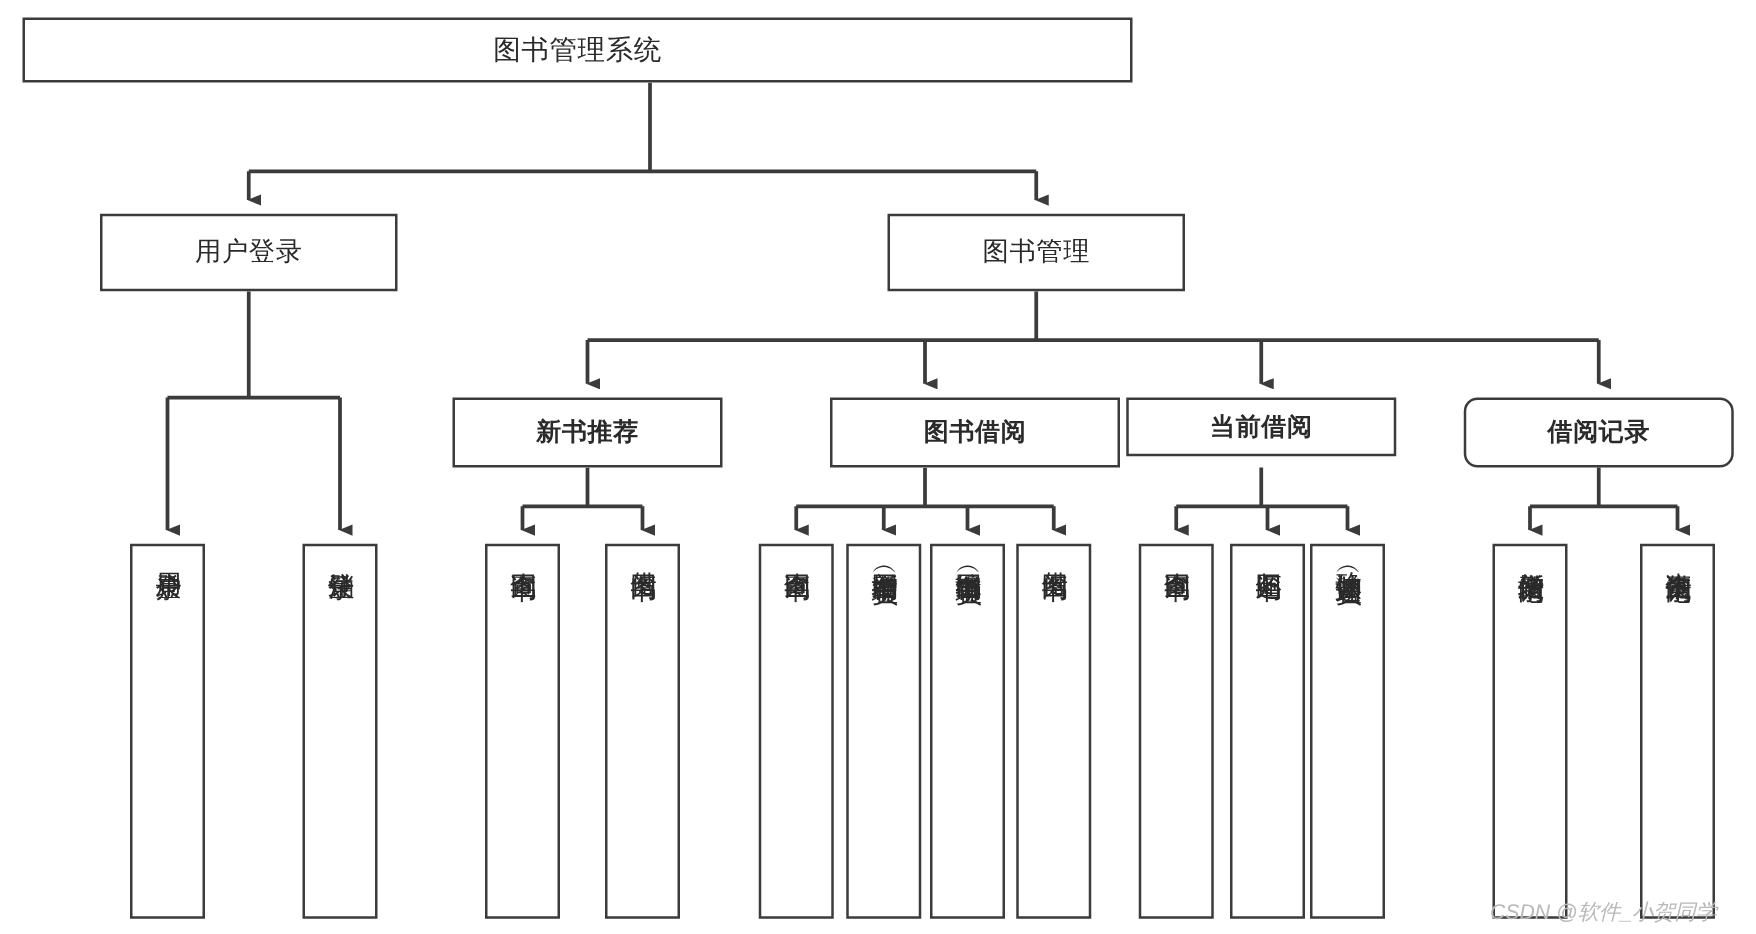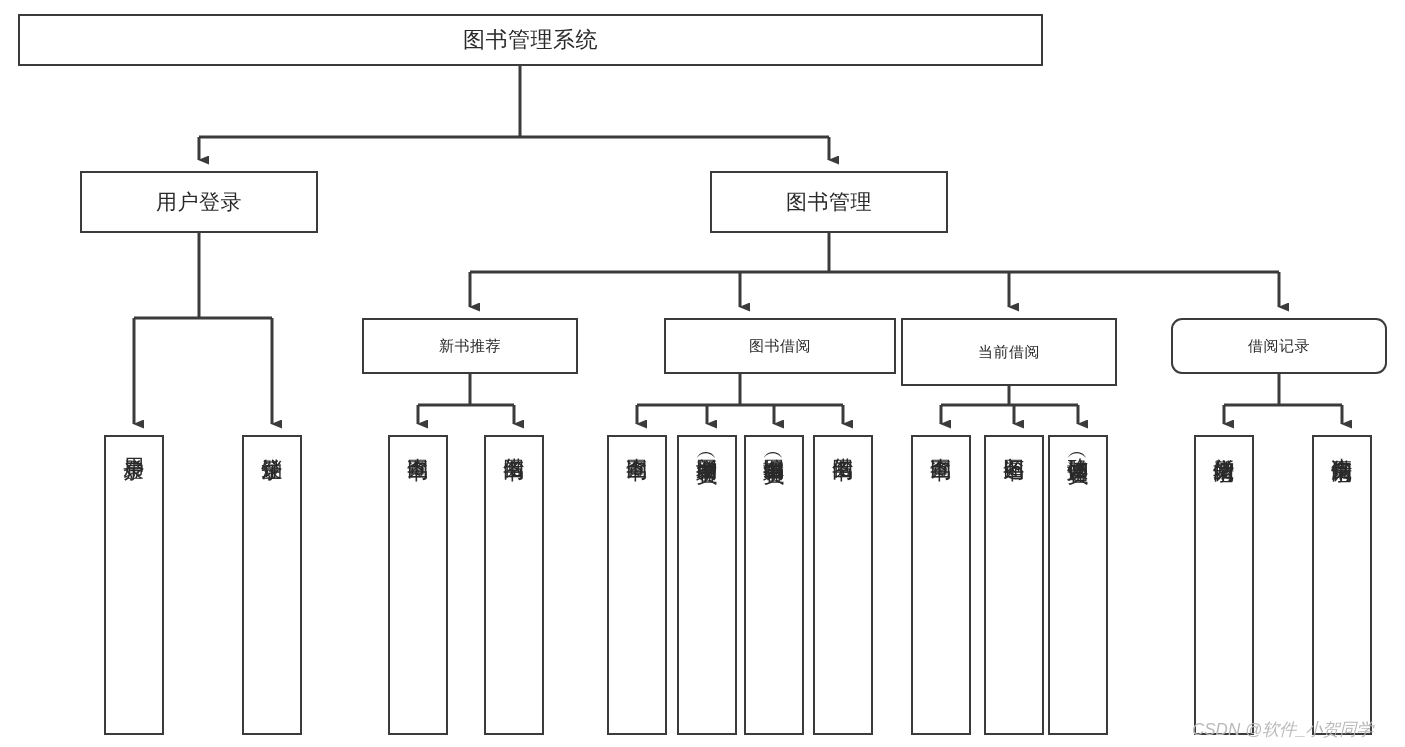--- a/index.html
+++ b/index.html
@@ -36,21 +36,21 @@
   }
   .node-label {
     font-size: 21px;
     line-height: 1.1;
     letter-spacing: 0.5px;
     white-space: nowrap;
     color: #2a2a2a;
   }
   .node-box.root .node-label { font-size: 22px; }
   .node-box.level2 .node-label { font-size: 21px; }
-  .node-box.level3 .node-label { font-size: 15px; }
+  .node-box.level3 .node-label { font-size: 20px; font-weight: bold; }
   .node-box.leaf {
     align-items: flex-start;
     justify-content: center;
     padding-top: 4px;
   }
   .node-box.leaf .node-label {
     writing-mode: vertical-rl;
     text-orientation: upright;
     font-size: 21px;
     line-height: 1.32;
@@ -108,36 +108,36 @@
         <line x1="1014" y1="405" x2="1014" y2="424" marker-end="url(#arrowhead)"></line>
         <line x1="1078" y1="405" x2="1078" y2="424" marker-end="url(#arrowhead)"></line>
         <line x1="1279" y1="374" x2="1279" y2="405"></line>
         <line x1="1224" y1="405" x2="1342" y2="405"></line>
         <line x1="1224" y1="405" x2="1224" y2="424" marker-end="url(#arrowhead)"></line>
         <line x1="1342" y1="405" x2="1342" y2="424" marker-end="url(#arrowhead)"></line>
       </g>
   </svg>
 
   <div id="nodes-layer">
-      <div class="node-box root" style="left: 18px; top: 14px; width: 1025px; height: 52px;">
+      <div class="node-box root" style="left: 18px; top: 14px; width: 888px; height: 52px;">
         <span class="node-label">图书管理系统</span>
       </div>
       <div class="node-box level2" style="left: 80px; top: 171px; width: 238px; height: 62px;">
         <span class="node-label">用户登录</span>
       </div>
       <div class="node-box level2" style="left: 710px; top: 171px; width: 238px; height: 62px;">
         <span class="node-label">图书管理</span>
       </div>
       <div class="node-box level3" style="left: 362px; top: 318px; width: 216px; height: 56px;">
         <span class="node-label">新书推荐</span>
       </div>
       <div class="node-box level3" style="left: 664px; top: 318px; width: 232px; height: 56px;">
         <span class="node-label">图书借阅</span>
       </div>
-      <div class="node-box level3" style="left: 901px; top: 318px; width: 216px; height: 68px;">
+      <div class="node-box level3" style="left: 901px; top: 318px; width: 216px; height: 47px;">
         <span class="node-label">当前借阅</span>
       </div>
       <div class="node-box level3" style="left: 1171px; top: 318px; width: 216px; height: 56px; border-radius: 11px;">
         <span class="node-label">借阅记录</span>
       </div>
       <div class="node-box leaf" style="left: 104px; top: 435px; width: 60px; height: 300px;">
         <span class="node-label">用户登录</span>
       </div>
       <div class="node-box leaf" style="left: 242px; top: 435px; width: 60px; height: 300px;">
         <span class="node-label">注销登录</span>

